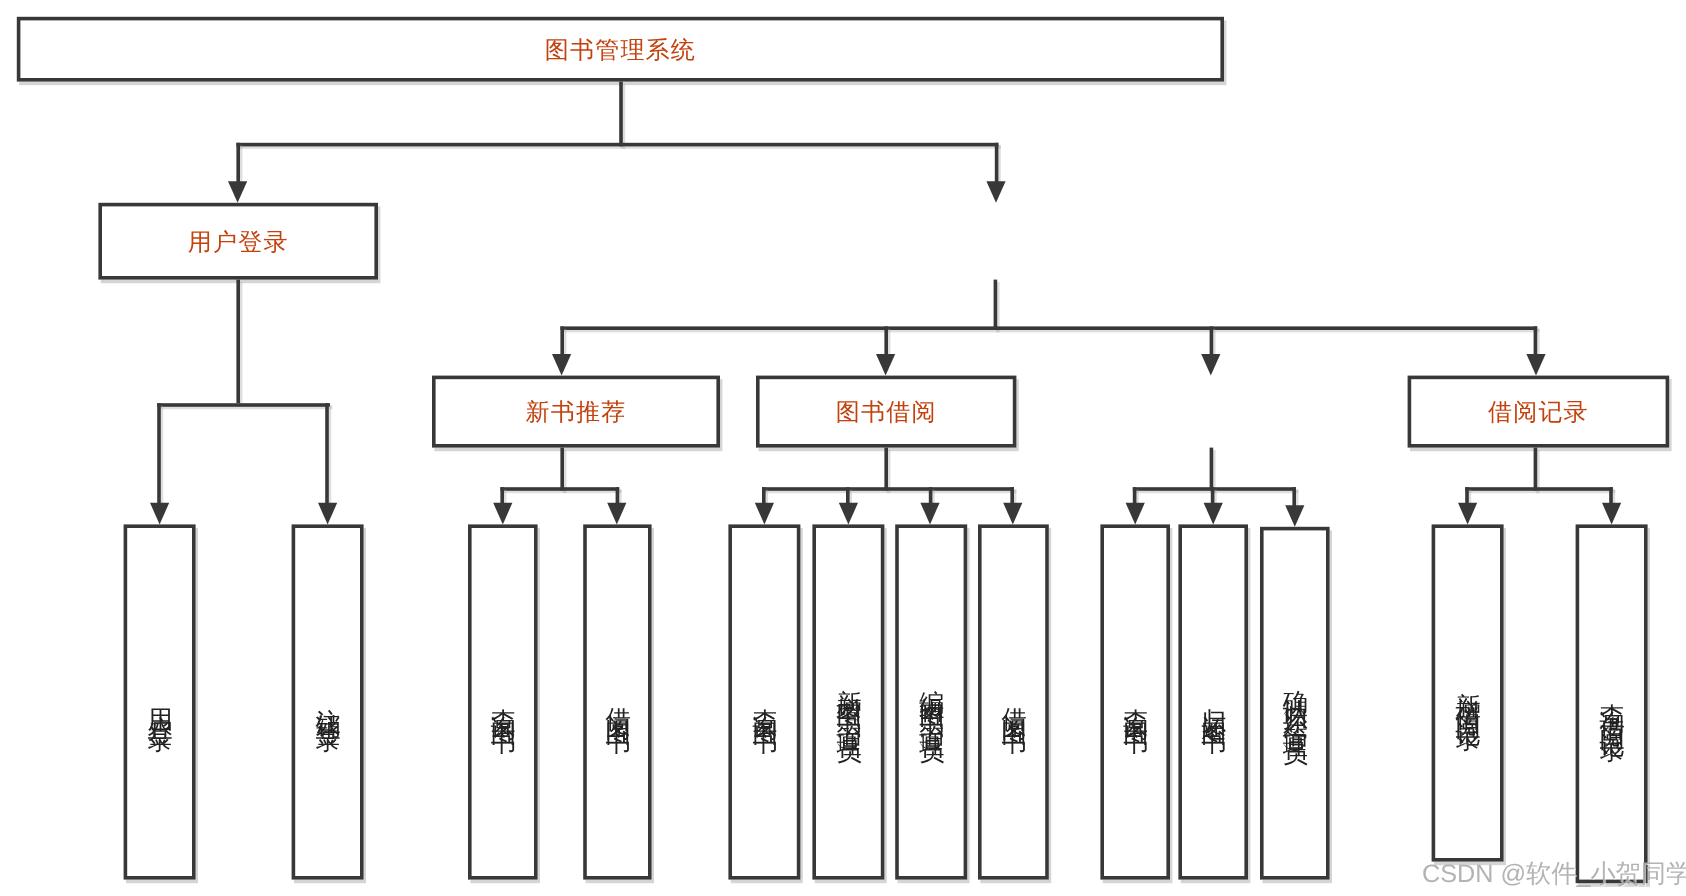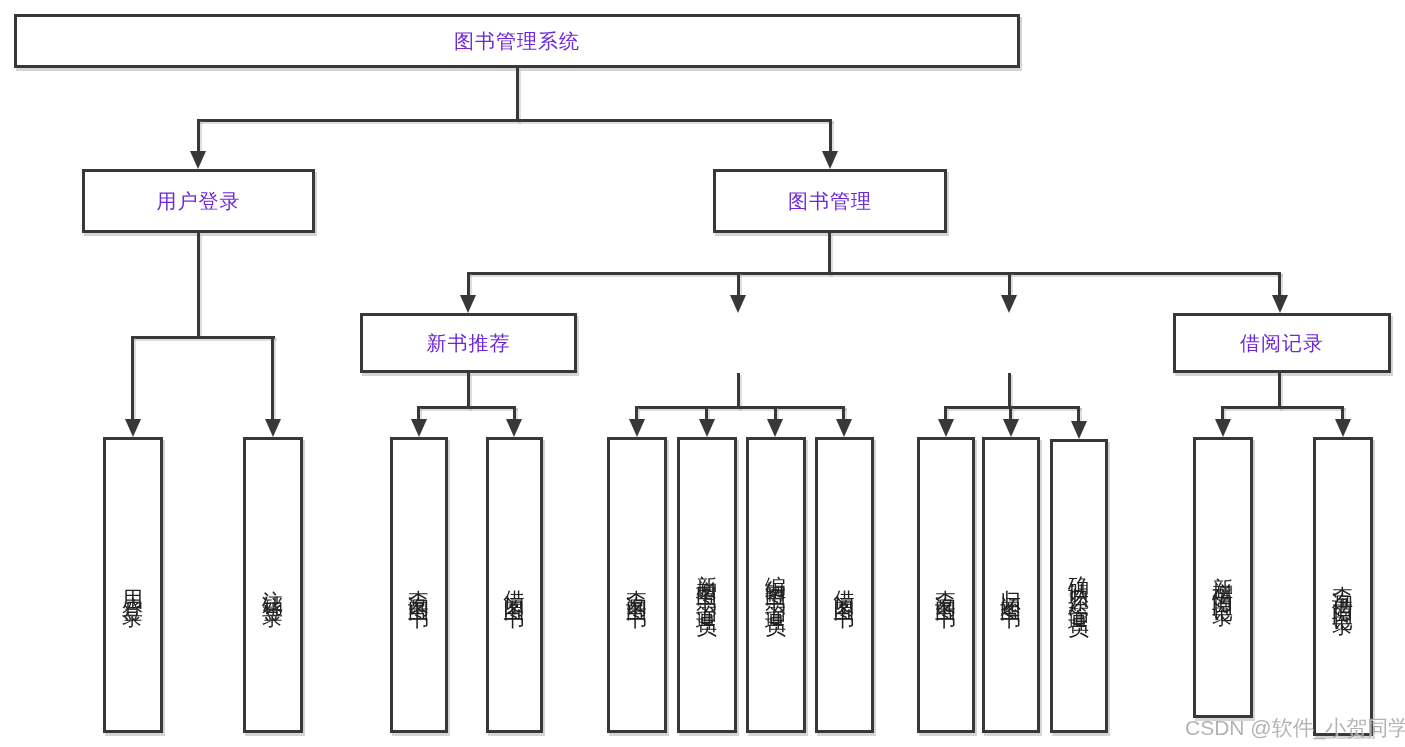--- a/index.html
+++ b/index.html
@@ -6,21 +6,21 @@
   .stage{
     position:relative;width:1405px;height:747px;background:#ffffff;
     font-family:"Liberation Sans",sans-serif;overflow:hidden;
   }
   .box{
     position:absolute;background:#ffffff;border:3px solid #383838;
     box-sizing:border-box;display:flex;align-items:center;justify-content:center;
     box-shadow:2px 3px 0 rgba(150,150,150,0.40);
   }
   .hnode .lbl{
-    font-size:20px;color:#6d28d9;letter-spacing:1px;white-space:nowrap;
+    font-size:20px;color:#c2410c;letter-spacing:1px;white-space:nowrap;
   }
   .vnode .lbl{
     writing-mode:vertical-rl;text-orientation:mixed;
     font-size:21px;color:#222222;letter-spacing:6px;line-height:1;
   }
   .line{position:absolute;background:#383838;box-shadow:2px 2px 0 rgba(160,160,160,0.35);}
   .arrow{
     position:absolute;width:0;height:0;
     border-left:8px solid transparent;border-right:8px solid transparent;
     border-top:18px solid #383838;
@@ -37,28 +37,28 @@
 <div class="stage">
 
   <div class="box hnode" style="left:14px;top:14px;width:1006px;height:54px">
     <span class="lbl">图书管理系统</span>
   </div>
 
   <div class="box hnode" style="left:82px;top:169px;width:233px;height:64px">
     <span class="lbl">用户登录</span>
   </div>
 
-  <div class="box hnode" style="left:713px;top:169px;width:234px;height:64px">
-    <span class="lbl">图书管理</span>
-  </div>
 
-  <div class="box hnode" style="left:360px;top:313px;width:217px;height:60px">
+  <div class="box hnode" style="left:360px;top:313px;width:240px;height:60px">
     <span class="lbl">新书推荐</span>
   </div>
 
+  <div class="box hnode" style="left:630px;top:313px;width:217px;height:60px">
+    <span class="lbl">图书借阅</span>
+  </div>
 
 
   <div class="box hnode" style="left:1173px;top:313px;width:218px;height:60px">
     <span class="lbl">借阅记录</span>
   </div>
 
   <div class="box vnode" style="left:103px;top:437px;width:60px;height:296px">
     <span class="lbl">用户登录</span>
   </div>
   <div class="box vnode" style="left:243px;top:437px;width:60px;height:296px">

